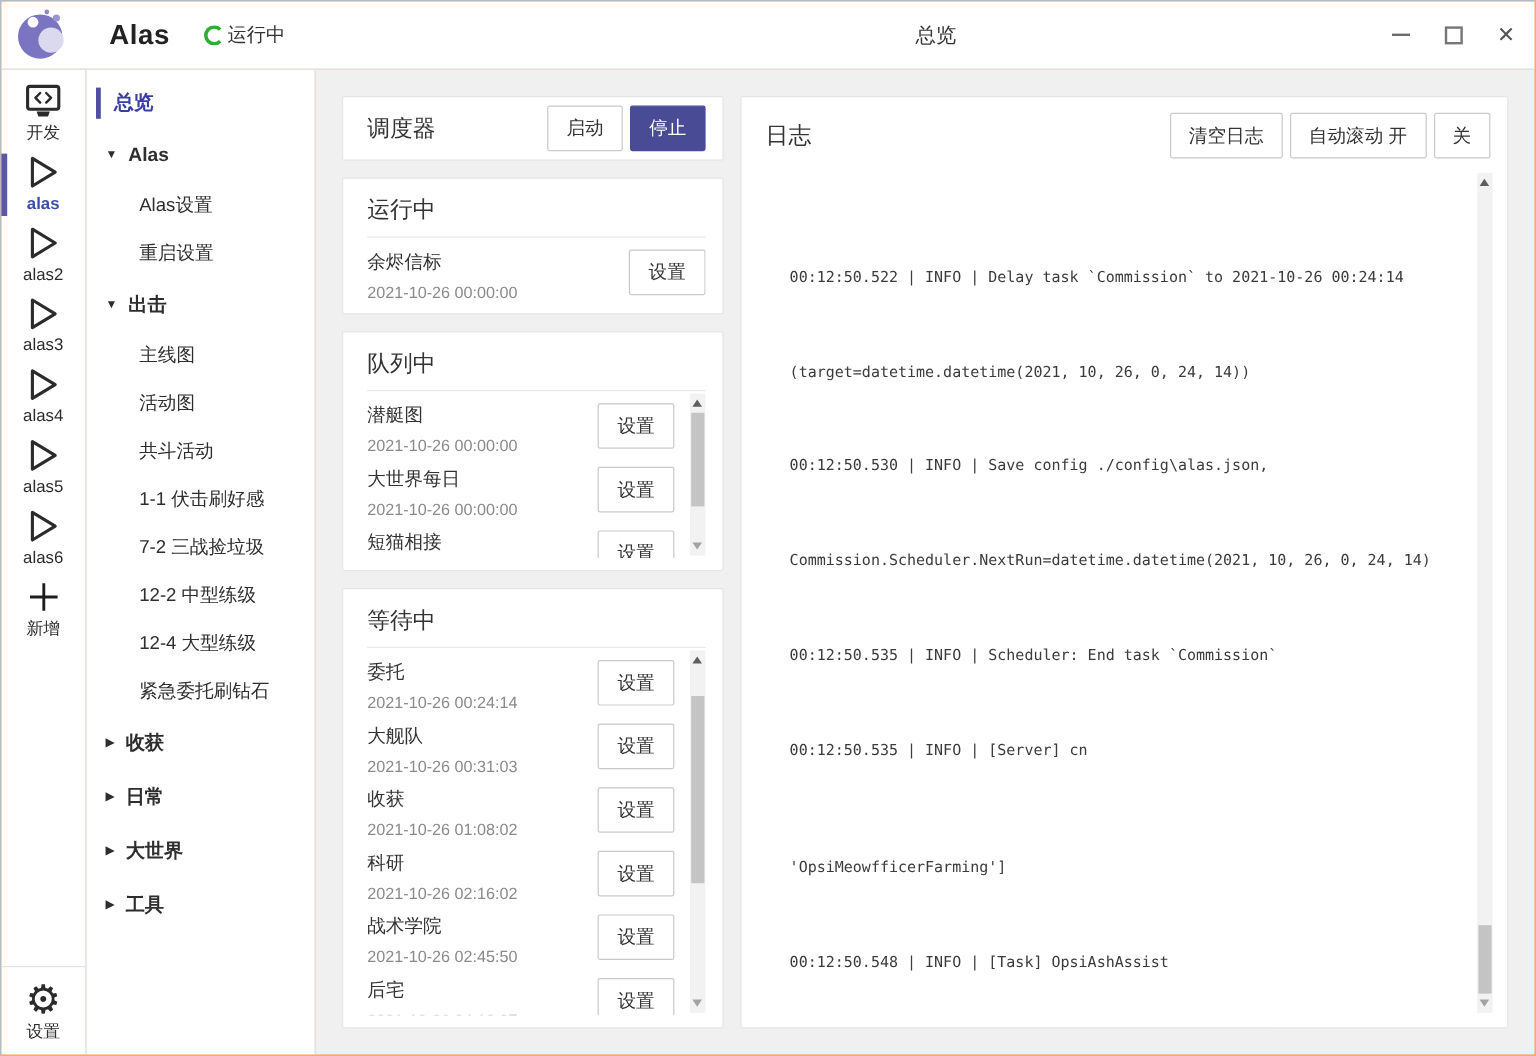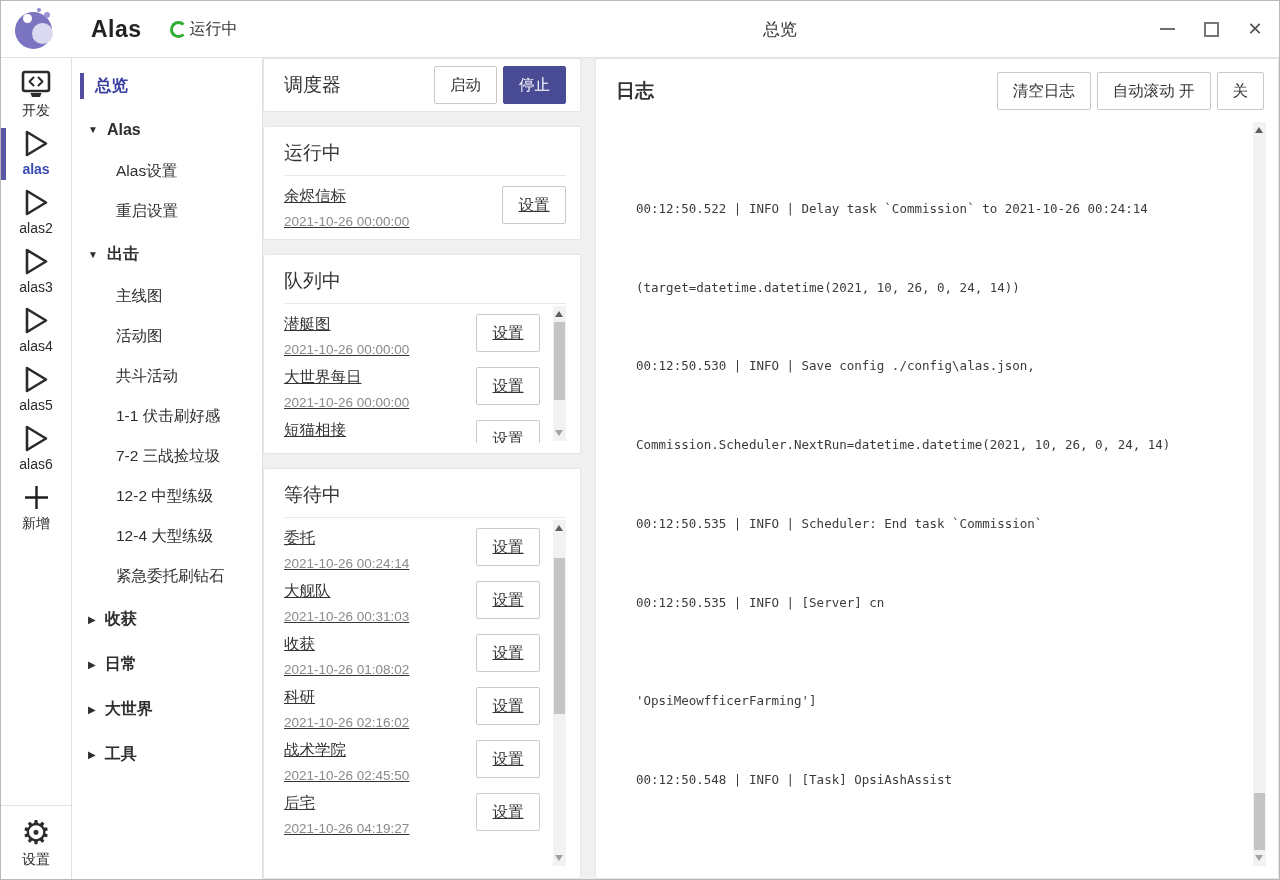--- a/index.html
+++ b/index.html
@@ -41,53 +41,53 @@
   
   .menu { flex: 0 0 191px; border-right: 1px solid #e0e0e0; padding: 10px 0 0; overflow: hidden; background: #fff; }
   .menu-overview { height: 36px; display: flex; align-items: center; padding-left: 23px; font-size: 16.5px; font-weight: bold; color: #3a3f9f; position: relative; margin-bottom: 4px; }
   .menu-overview::before { content: ""; position: absolute; left: 8px; top: 5px; bottom: 5px; width: 4px; background: #524ea2; }
   .menu-group { margin-top: 2px; }
   .menu-group-header { height: 43px; display: flex; align-items: center; padding-left: 16px; font-size: 16px; font-weight: bold; color: #2e2e2e; cursor: default; }
   .menu-arrow { font-size: 10px; margin-right: 9px; color: #2e2e2e; }
   .menu-sub-item { height: 40px; display: flex; align-items: center; padding-left: 44px; font-size: 15.5px; color: #2e2e2e; cursor: default; }
 
   
-  .main { flex: 1; background: #f0f0f0; padding: 0; display: flex; gap: 14px; min-height: 0; min-width: 0; }
+  .main { flex: 1; background: #f0f0f0; padding: 22px; display: flex; gap: 14px; min-height: 0; min-width: 0; }
   .card { background: #fff; border: 1px solid #e5e5e5; border-radius: 2px; }
   .card-title { font-size: 19px; color: #333; }
   .btn { height: 38px; padding: 0 15px; background: #fff; border: 1px solid #c9c9c9; border-radius: 2px; font-size: 15.5px; color: #333; font-family: inherit; cursor: pointer; white-space: nowrap; }
   .btn-primary { background: #494c94; border-color: #494c94; color: #fff; }
 
   .col-mid { flex: 0 0 318px; display: flex; flex-direction: column; gap: 14px; min-height: 0; }
   .scheduler-card { flex: 0 0 54px; display: flex; align-items: center; padding: 0 14px 0 20px; gap: 6px; }
   .scheduler-card .card-title { flex: 1; }
 
   .section-card { padding: 13px 14px 10px 20px; display: flex; flex-direction: column; min-height: 0; }
   .card-divider { border-bottom: 1px solid #e8e8e8; margin-top: 9px; }
   .list-wrap { flex: 1; position: relative; min-height: 0; overflow: hidden; }
-  .task-list { margin-right: 0; text-decoration: underline; }
+  .task-list { margin-right: 0; }
   .has-sb .task-list { margin-right: 26px; }
   .task-row { display: flex; align-items: flex-start; padding-top: 10px; }
   .task-info { flex: 1; min-width: 0; }
   .task-name { font-size: 15.5px; color: #333; margin-bottom: 7px; }
   .task-time { font-size: 13.5px; color: #8a8a8a; }
   .btn-set { width: 64px; padding: 0; flex: 0 0 64px; margin-left: 10px; }
   .queue-card { flex: 0 0 200px; }
   .wait-card { flex: 1; }
 
   
   .fsb { position: absolute; top: 2px; bottom: 2px; right: 0; width: 13px; background: #f2f2f2; }
   .fsb-up   { position: absolute; top: 5px; left: 2px; width: 0; height: 0; border-left: 4.5px solid transparent; border-right: 4.5px solid transparent; border-bottom: 6px solid #5f5f5f; }
   .fsb-down { position: absolute; bottom: 5px; left: 2px; width: 0; height: 0; border-left: 4.5px solid transparent; border-right: 4.5px solid transparent; border-top: 6px solid #a3a3a3; }
   .fsb-thumb { position: absolute; left: 1px; width: 11px; background: #c4c4c4; }
 
   
   .log-card { flex: 1; display: flex; flex-direction: column; padding: 13px 12px 10px 16px; min-width: 0; }
   .log-header { display: flex; align-items: center; gap: 6px; margin: 0 2px 10px 4px; }
-  .log-header .card-title { flex: 1; font-weight: bold; }
+  .log-header .card-title { flex: 1; }
   .log-body { flex: 1; position: relative; min-height: 0; overflow: hidden; }
   .log-lines { font-family: "DejaVu Sans Mono", "Liberation Mono", monospace; font-size: 12.5px; line-height: 19.7px; color: #3b3b3b; white-space: pre; margin-right: 26px; height: 100%; overflow: hidden; margin-left: 24px; }
 </style>
 </head>
 <body>
 
 <div id="app">
 
   <header>
     <div class="logo">

